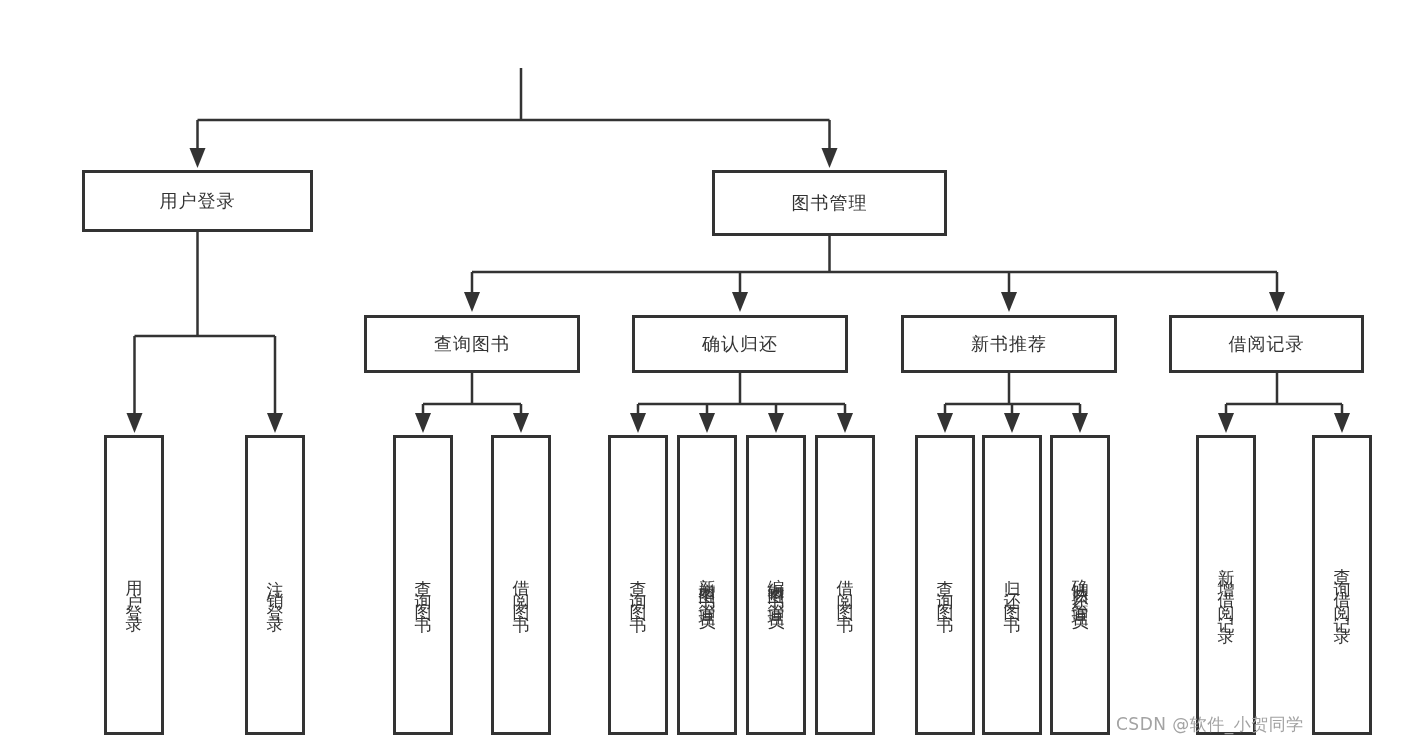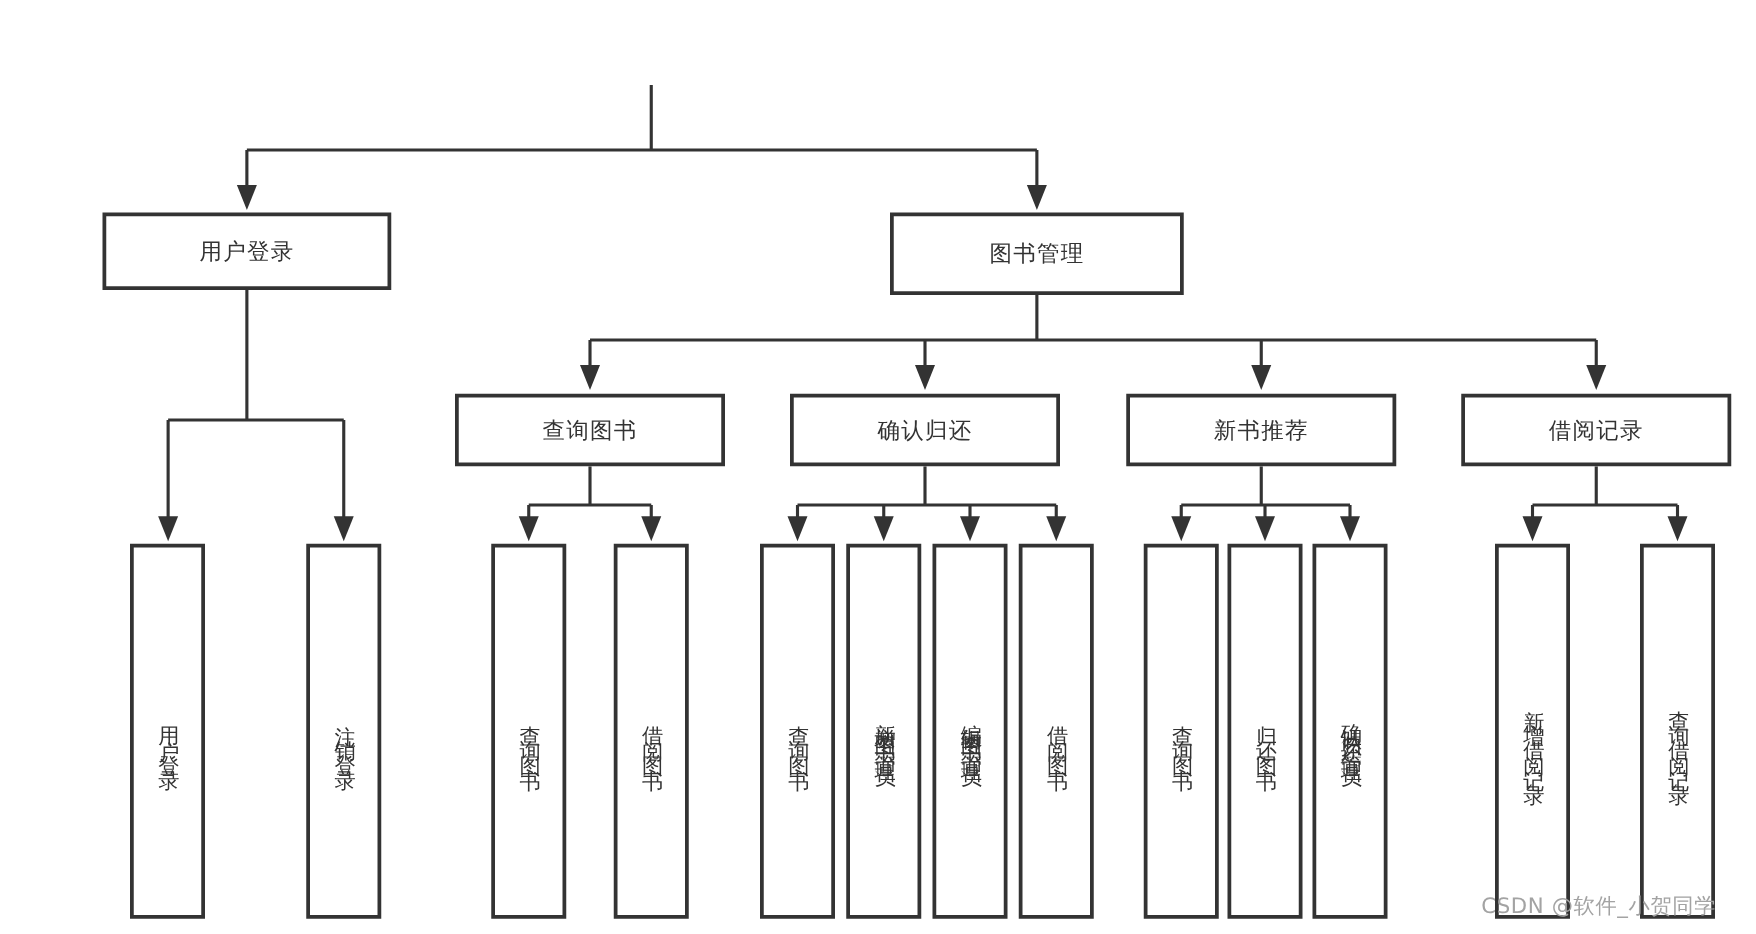--- a/index.html
+++ b/index.html
@@ -41,21 +41,21 @@
     color:#333333;
     font-size:17px;
     line-height:1;
     letter-spacing:12px;
     margin-bottom:-12px;
     white-space:nowrap;
   }
   .vlabel.tight { letter-spacing:5px; margin-bottom:-5px; }
   #watermark {
     position:absolute;
-    left:1185px; top:713px;
+    left:1116px; top:713px;
     z-index:5;
     color:#a3a3a3;
     font-size:17px;
     letter-spacing:0.5px;
     white-space:nowrap;
   }
 </style>
 </head>
 <body>
 
@@ -104,21 +104,21 @@
 
   <div class="hbox" style="left:364px;top:315px;width:216px;height:58px">
     <span class="hlabel">查询图书</span>
   </div>
   <div class="hbox" style="left:632px;top:315px;width:216px;height:58px">
     <span class="hlabel">确认归还</span>
   </div>
   <div class="hbox" style="left:901px;top:315px;width:216px;height:58px">
     <span class="hlabel">新书推荐</span>
   </div>
-  <div class="hbox" style="left:1169px;top:315px;width:216px;height:58px">
+  <div class="hbox" style="left:1169px;top:315px;width:195px;height:58px">
     <span class="hlabel">借阅记录</span>
   </div>
 
   <div class="vbox" style="left:104px">
     <span class="vlabel">用户登录</span>
   </div>
   <div class="vbox" style="left:245px">
     <span class="vlabel">注销登录</span>
   </div>
 

